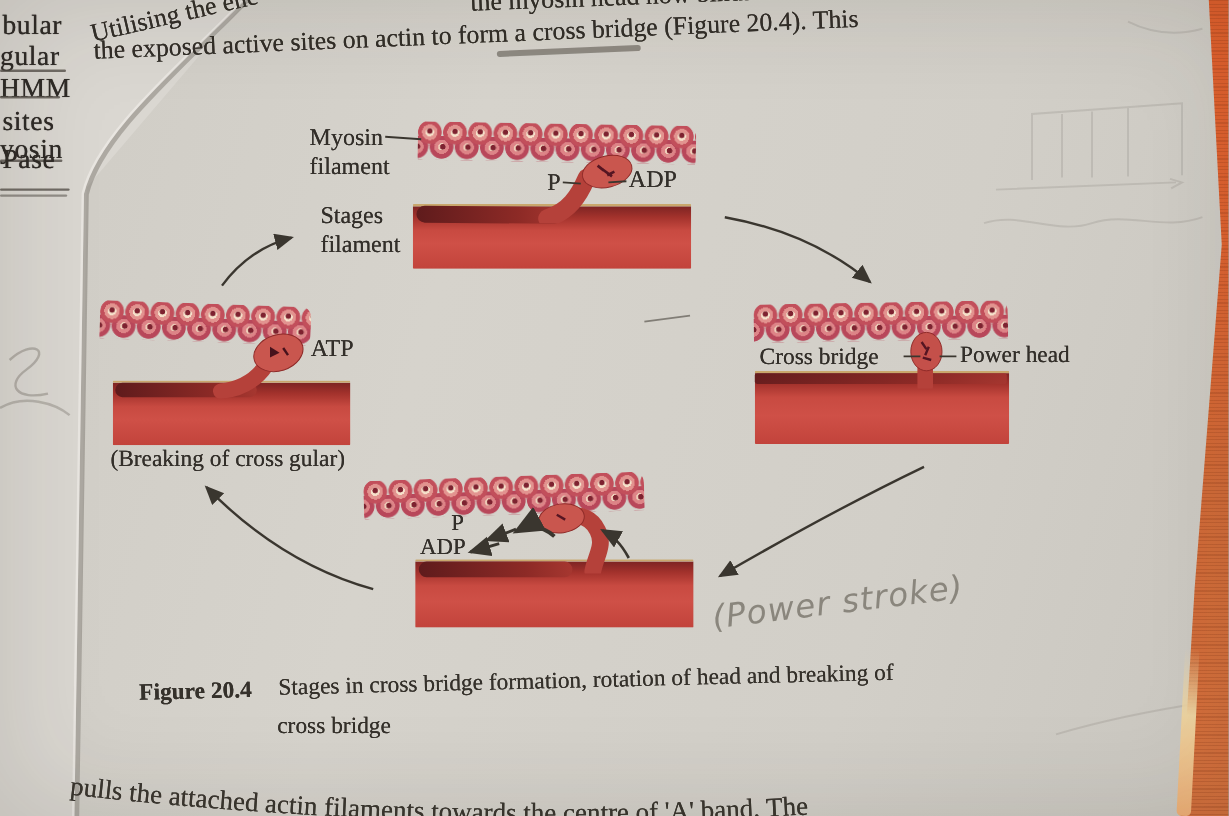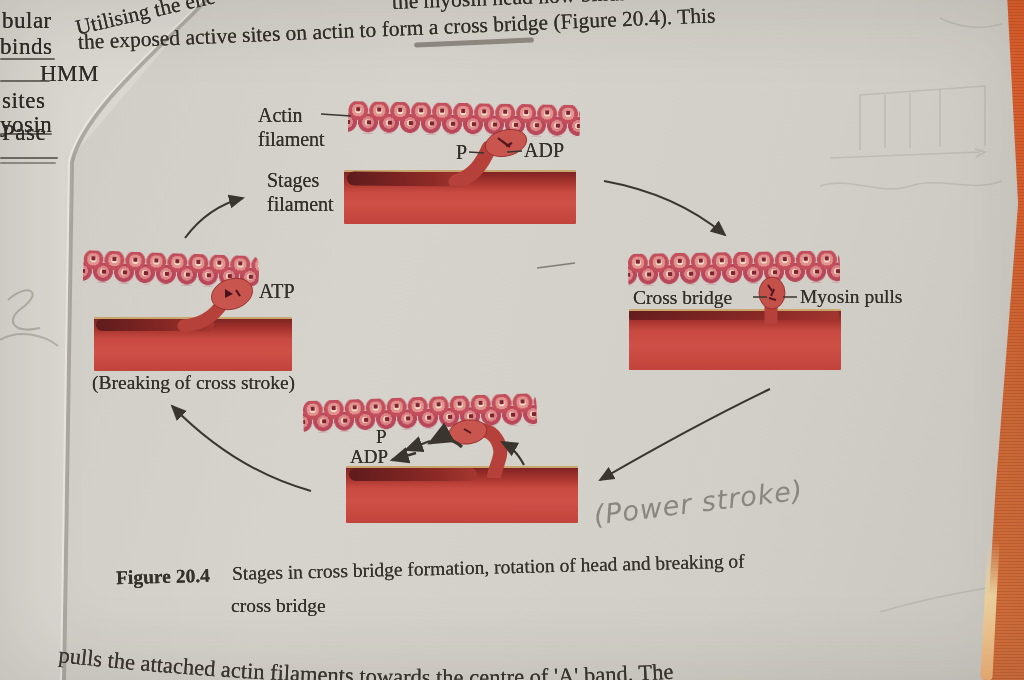--- a/index.html
+++ b/index.html
@@ -36,42 +36,42 @@
 
 <div class="photo">
 
   <div class="under-page"></div>
   <svg class="abs" style="left:0;top:0;" width="1024" height="680">
     <path d="M 206 0 C 150 58, 84 112, 72 162 L 64 680" fill="none" stroke="rgba(100,94,86,.38)" stroke-width="4"></path>
     <path d="M 203 0 C 147 57, 81 111, 69 161 L 61 680" fill="none" stroke="rgba(245,243,238,.55)" stroke-width="2"></path>
   </svg>
 
   <div class="abs serif margin-word" style="left:2px;top:8px;">bular</div>
-  <div class="abs serif margin-word" style="left:0px;top:34px;">binds</div>
+  <div class="abs serif margin-word" style="left:0px;top:34px;">gular</div>
   <div class="uline" style="left:0;top:58px;width:55px;"></div>
-  <div class="abs serif margin-word" style="left:0px;top:61px;margin-left:40px;">HMM</div>
+  <div class="abs serif margin-word" style="left:0px;top:61px;">HMM</div>
   <div class="uline" style="left:0;top:80px;width:50px;"></div>
   <div class="abs serif margin-word" style="left:2px;top:88px;">sites</div>
   <div class="abs serif margin-word" style="left:0px;top:112px;text-align:center;">yosin</div>
   <div class="uline" style="left:0;top:133px;width:52px;"></div>
   <div class="abs serif margin-word" style="left:2px;top:120px;">Pase</div>
   <div class="uline" style="left:0;top:157px;width:58px;"></div>
   <div class="uline" style="left:0;top:162px;width:56px;opacity:.55;"></div>
 
   <svg class="abs" style="left:0;top:270px;" width="80" height="90">
     <path d="M 8 30 C 28 12, 44 22, 22 38 C 4 51, 14 64, 40 58" fill="none" stroke="#8f8b83" stroke-width="2" opacity=".55"></path>
     <path d="M 0 70 C 20 58, 46 66, 58 76" fill="none" stroke="#8f8b83" stroke-width="2" opacity=".5"></path>
   </svg>
 
   <div class="abs serif toptext" style="left:76px;top:16px;transform:rotate(-13deg);transform-origin:left center;">Utilising the ene</div>
   <div class="abs serif toptext" style="left:392px;top:-10px;transform:rotate(-2.2deg);transform-origin:left center;">the myosin head now binds to</div>
   <div class="abs serif toptext" style="left:78px;top:30px;transform:rotate(-2.4deg);transform-origin:left center;"><span>the exposed active sites on actin to form </span><span>a cross bridge</span><span> (Figure 20.4). This</span></div>
   <div class="abs" style="left:414px;top:40px;width:120px;height:5px;background:rgba(118,114,106,.75);border-radius:3px;transform:rotate(-2.4deg);"></div>
 
-  <div class="abs serif dlabel" style="left:258px;top:103px;">Actin</div>
+  <div class="abs serif dlabel" style="left:258px;top:103px;">Myosin</div>
   <div class="abs serif dlabel" style="left:258px;top:127px;">filament</div>
   <div class="abs serif dlabel" style="left:267px;top:168px;">Stages</div>
   <div class="abs serif dlabel" style="left:267px;top:192px;">filament</div>
 
   <div class="abs beads" style="left:348px;top:102px;width:232px;height:40px;transform:rotate(1deg);"></div>
   <div class="abs myofil" style="left:344px;top:170px;width:232px;height:52px;"></div>
   <div class="abs neckband" style="left:347px;top:172px;width:122px;height:14px;transform:rotate(.5deg);"></div>
   <svg class="abs" style="left:432px;top:126px;" width="112" height="60">
     <path d="M 24 56 C 42 50, 50 38, 57 22" fill="none" stroke="#b5413a" stroke-width="15" stroke-linecap="round"></path>
     <ellipse cx="74" cy="17" rx="21" ry="13" fill="#c9564e" stroke="#8e2a28" stroke-width=".8" transform="rotate(-14 74 17)"></ellipse>
@@ -82,33 +82,33 @@
 
   <div class="abs beads" style="left:628px;top:251px;width:212px;height:40px;transform:rotate(-1deg);"></div>
   <div class="abs myofil" style="left:629px;top:309px;width:212px;height:59px;"></div>
   <div class="abs neckband" style="left:629px;top:311px;width:210px;height:9px;border-radius:2px;opacity:.85;"></div>
   <svg class="abs" style="left:744px;top:276px;" width="58" height="48">
     <path d="M 27 46 L 27 30" fill="none" stroke="#b5413a" stroke-width="13" stroke-linecap="round"></path>
     <ellipse cx="28" cy="17" rx="13" ry="16" fill="#c4504a" stroke="#8e2a28" stroke-width=".8"></ellipse>
     <path d="M 24 9 l 4 6 M 30 13 l -3 7 M 25 22 l 7 2" stroke="#551522" stroke-width="2" fill="none"></path>
   </svg>
   <div class="abs serif scapt" style="left:633px;top:287px;">Cross bridge</div>
-  <div class="abs serif scapt" style="left:800px;top:286px;">Myosin pulls</div>
+  <div class="abs serif scapt" style="left:800px;top:286px;">Power head</div>
 
   <div class="abs beads" style="left:83px;top:252px;width:176px;height:40px;transform:rotate(2deg);"></div>
   <div class="abs myofil" style="left:94px;top:317px;width:198px;height:52px;"></div>
   <div class="abs neckband" style="left:96px;top:319px;width:118px;height:12px;"></div>
   <svg class="abs" style="left:168px;top:268px;" width="132" height="64">
     <path d="M 16 58 C 34 56, 46 48, 54 36" fill="none" stroke="#b5413a" stroke-width="13" stroke-linecap="round"></path>
     <ellipse cx="64" cy="26" rx="21" ry="15" fill="#c9564e" stroke="#8e2a28" stroke-width=".8" transform="rotate(-18 64 26)"></ellipse>
     <path d="M 57 21 l 8 5 l -8 4 z" fill="#47121c"></path>
     <path d="M 68 22 l 4 6" stroke="#47121c" stroke-width="2"></path>
   </svg>
   <div class="abs serif dlabel" style="left:259px;top:279px;">ATP</div>
-  <div class="abs serif scapt" style="left:92px;top:372px;">(Breaking of cross stroke)</div>
+  <div class="abs serif scapt" style="left:92px;top:372px;">(Breaking of cross gular)</div>
 
   <div class="abs beads" style="left:303px;top:396px;width:234px;height:40px;transform:rotate(-2deg);"></div>
   <div class="abs myofil" style="left:346px;top:466px;width:232px;height:55px;"></div>
   <div class="abs neckband" style="left:349px;top:468px;width:128px;height:13px;"></div>
   <svg class="abs" style="left:418px;top:404px;" width="112" height="74">
     <path d="M 76 72 C 79 58, 86 50, 80 38 C 75 28, 66 24, 56 27" fill="none" stroke="#b5413a" stroke-width="14" stroke-linecap="round"></path>
     <ellipse cx="50" cy="28" rx="19" ry="12" fill="#c9564e" stroke="#8e2a28" stroke-width=".8" transform="rotate(-8 50 28)"></ellipse>
     <path d="M 46 25 l 7 4" stroke="#551522" stroke-width="2" fill="none"></path>
   </svg>
   <div class="abs serif dlabel" style="left:376px;top:425px;font-size:19px;">P</div>

